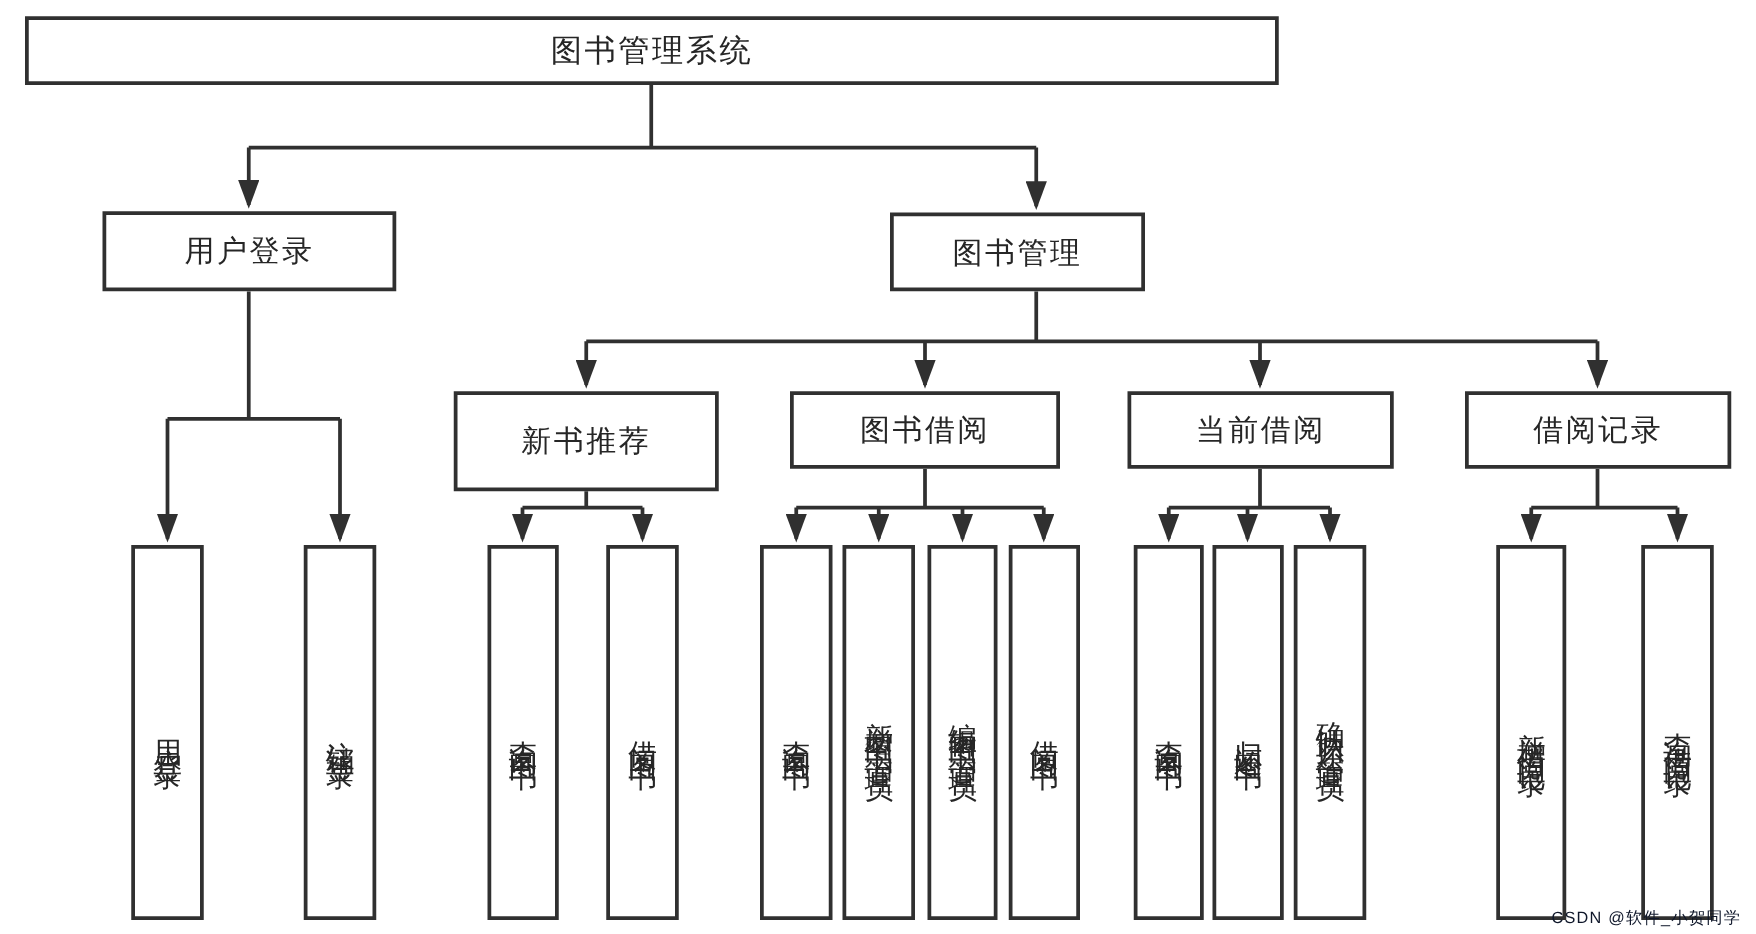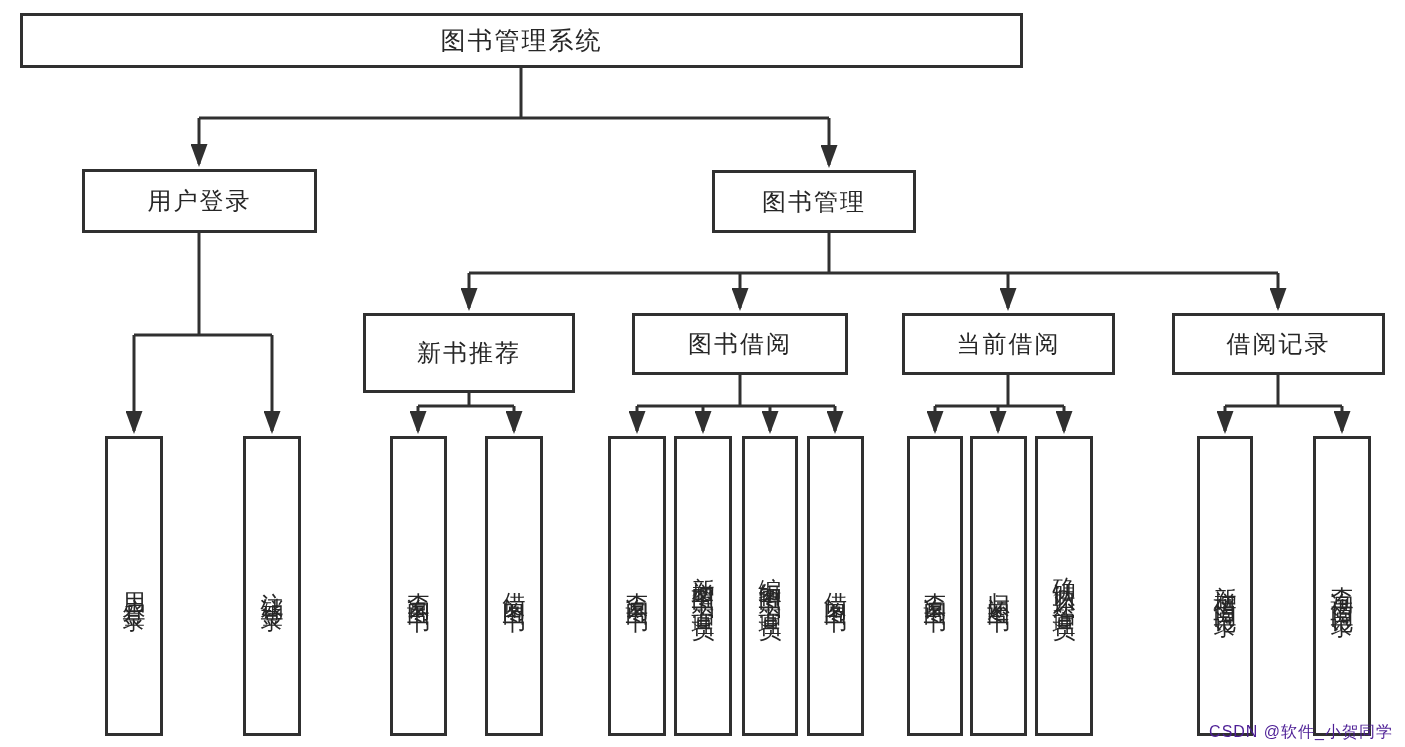--- a/index.html
+++ b/index.html
@@ -43,22 +43,22 @@
     writing-mode: vertical-rl;
     text-orientation: mixed;
     font-size: 23px;
     letter-spacing: 6px;
     line-height: 1;
   }
   .watermark {
     position: absolute;
     right: 12px;
     bottom: 4px;
-    font-size: 16px;
-    color: #4c1d95;
+    font-size: 13px;
+    color: #0f172a;
     letter-spacing: 1px;
     z-index: 2;
     white-space: nowrap;
   }
 </style>
 </head>
 <body>
 
 <div id="stage">
 

